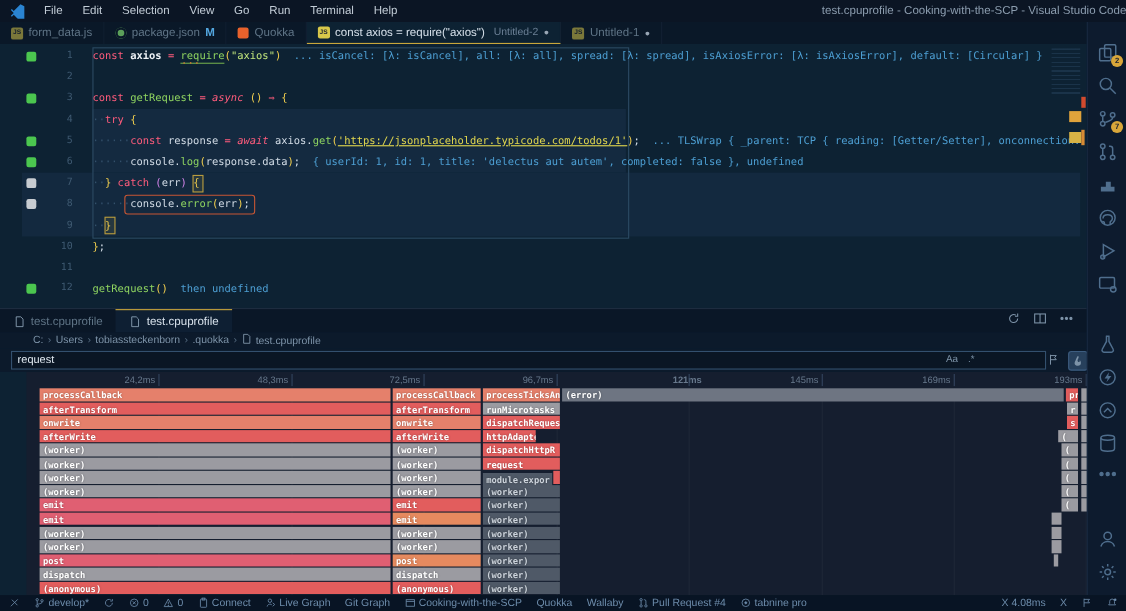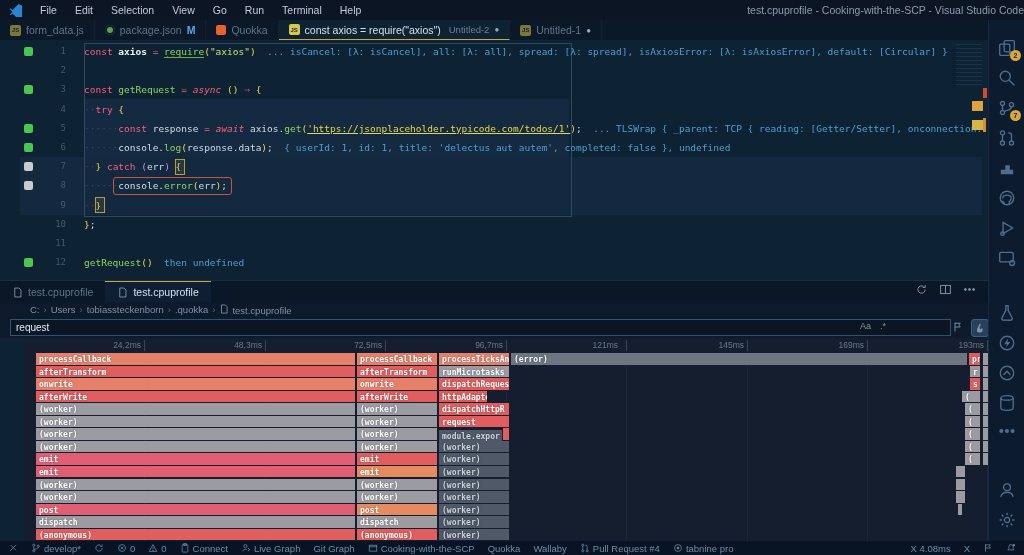--- a/index.html
+++ b/index.html
@@ -245,21 +245,21 @@
       <div class="grid" style="left: 120px;"></div>
       <span class="tick-label" style="left: 238px;">48,3ms</span>
       <div class="tick-line" style="left: 241px;"></div>
       <div class="grid" style="left: 241px;"></div>
       <span class="tick-label" style="left: 358px;">72,5ms</span>
       <div class="tick-line" style="left: 361px;"></div>
       <div class="grid" style="left: 361px;"></div>
       <span class="tick-label" style="left: 479px;">96,7ms</span>
       <div class="tick-line" style="left: 482px;"></div>
       <div class="grid" style="left: 482px;"></div>
-      <span class="tick-label" style="left: 594px;">121ms</span>
+      <span class="tick-label" style="left: 614px; font-weight: bold;">121ms</span>
       <div class="tick-line" style="left: 602px;"></div>
       <div class="grid" style="left: 602px;"></div>
       <span class="tick-label" style="left: 720px;">145ms</span>
       <div class="tick-line" style="left: 723px;"></div>
       <div class="grid" style="left: 723px;"></div>
       <span class="tick-label" style="left: 840px;">169ms</span>
       <div class="tick-line" style="left: 843px;"></div>
       <div class="grid" style="left: 843px;"></div>
       <span class="tick-label" style="left: 960px;">193ms</span>
       <div class="tick-line" style="left: 963px;"></div>

